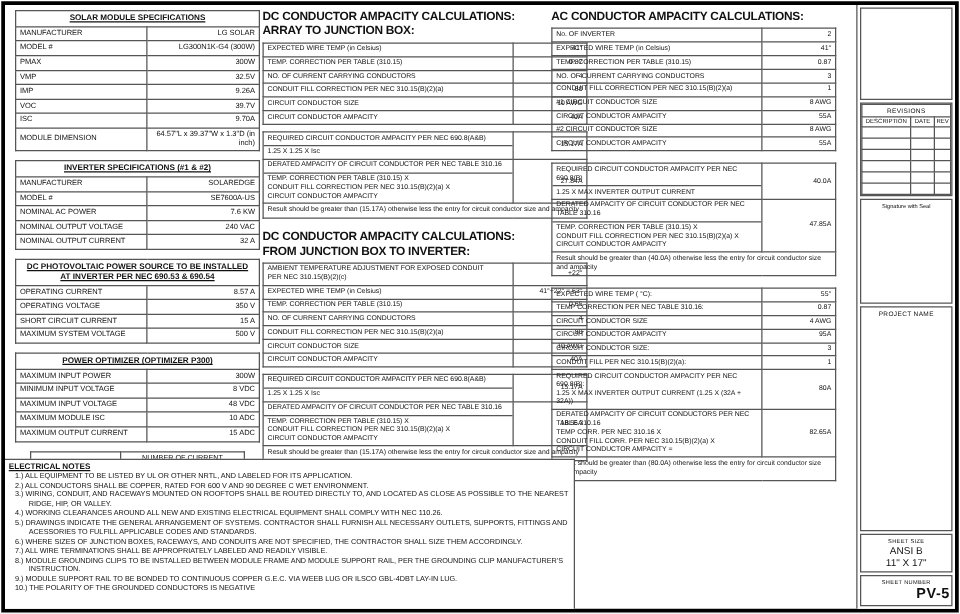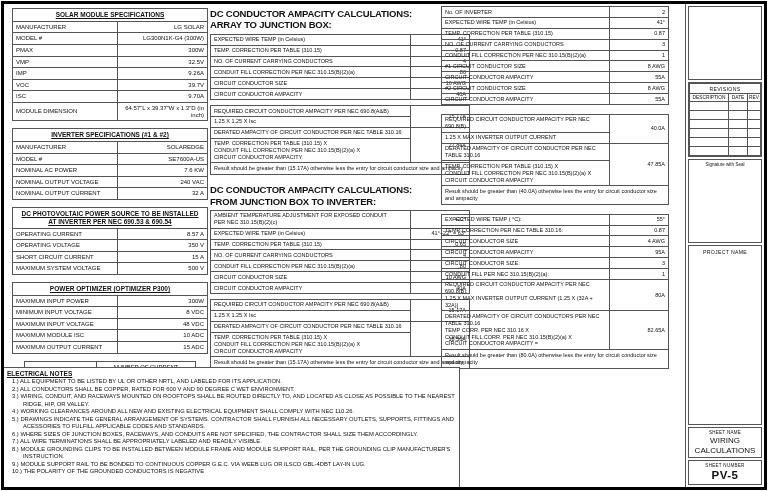--- a/index.html
+++ b/index.html
@@ -55,21 +55,21 @@
   #tb-rev{height:auto;}
   .rev-table{width:100%;border:none;}
   .rev-table th{font-size:4.8px;font-weight:normal;text-align:center;padding:1px;}
   .rev-table .rev-caption{font-size:5.2px;padding:1.5px;letter-spacing:0.3px;}
   .rev-table td{height:6px;}
   #tb-sign{height:84px;font-size:4.5px;text-align:center;padding-top:2px;}
   #tb-project{flex:1;font-size:5.2px;text-align:center;padding-top:3px;letter-spacing:0.3px;}
   .tb-sheetbox{text-align:center;padding:2px 1px;}
   .tb-label{font-size:4.5px;letter-spacing:0.3px;margin-bottom:1px;}
   .tb-value{font-size:8px;line-height:1.15;white-space:pre-line;}
-  .tb-value.big{font-size:11.5px;font-weight:bold;letter-spacing:0.5px;}
+  .tb-value.big{font-size:11.5px;font-weight:bold;letter-spacing:0.5px;text-align:right;}
 </style>
 </head>
 <body>
 
 <div id="canvas">
   <div id="frame">
 
     <div id="left-col">
       <table class="spec">
         <thead>
@@ -416,20 +416,21 @@
             <tr>
               <td class="lbl notecell" colspan="2">
                 <div>Result should be greater than (15.17A) otherwise less the entry for circuit conductor size and ampacity</div>
               </td>
             </tr>
           </tbody>
       </table>
     </div>
 
     <div id="right-col">
+      <div class="sec-title">AC CONDUCTOR AMPACITY CALCULATIONS:</div>
       <table class="calc" style="margin-bottom:9px;">
         <tbody>
             <tr>
               <td class="lbl">
                 <div>No. OF INVERTER</div>
               </td>
               <td class="val">2</td>
             </tr>
             <tr>
               <td class="lbl">
@@ -638,26 +639,26 @@
       </div>
 
       <div id="tb-sign" class="tb-box">
         <span>Signature with Seal</span>
       </div>
 
       <div id="tb-project" class="tb-box">
         <span>PROJECT NAME</span>
       </div>
 
+
       <div class="tb-box tb-sheetbox">
-        <div class="tb-label">SHEET NAME</div>
-        <div class="tb-value">WIRING
-CALCULATIONS</div>
+        <div class="tb-label">SHEET SIZE</div>
+        <div class="tb-value">ANSI B
+11" X 17"</div>
       </div>
-
 
       <div class="tb-box tb-sheetbox">
         <div class="tb-label">SHEET NUMBER</div>
         <div class="tb-value big">PV-5</div>
       </div>
     </div>
 
   </div>
 </div>
 

